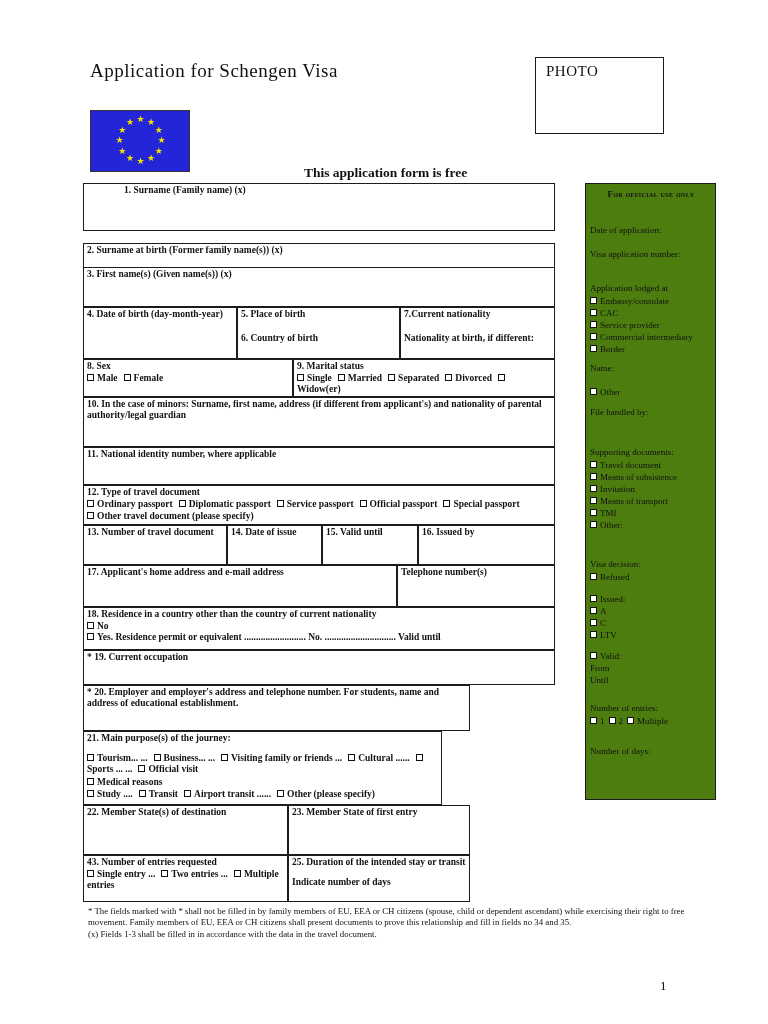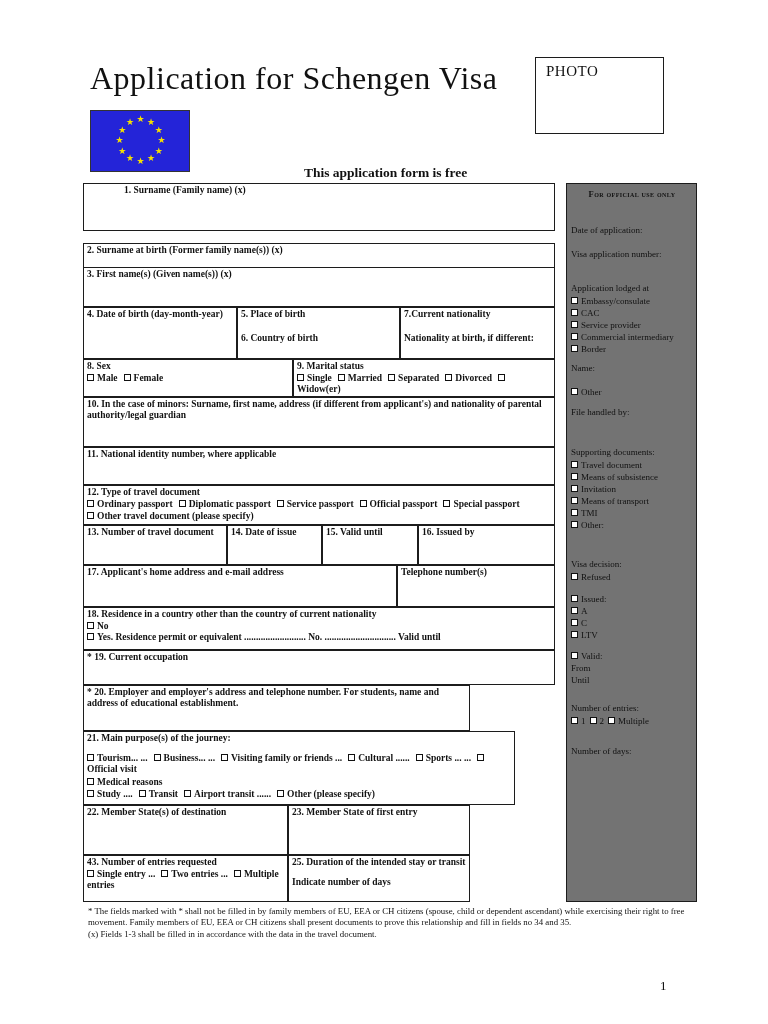--- a/index.html
+++ b/index.html
@@ -1,42 +1,42 @@
 <!DOCTYPE html>
 <html><head>
 <meta charset="utf-8">
 <style>
   html,body{margin:0;padding:0;background:#e8e8e8;}
   .page{
     position:relative;width:768px;height:1024px;background:#ffffff;
     font-family:"Liberation Serif","DejaVu Serif",serif;color:#111;
     margin:0 auto;overflow:hidden;
   }
-  .title{position:absolute;left:90px;top:60px;font-size:32px;letter-spacing:.5px;}
+  .title{position:absolute;left:90px;top:60px;font-size:19px;letter-spacing:.5px;}
   .photo-box{position:absolute;left:535px;top:57px;width:129px;height:77px;border:1px solid #1c1c1c;box-sizing:border-box;}
   .photo-box .photo-label{font-size:15px;padding:5px 0 0 10px;letter-spacing:.5px;}
   .eu-flag{position:absolute;left:90px;top:110px;width:100px;height:62px;border:1px solid #333;box-sizing:border-box;}
   .star{position:absolute;font-size:9px;line-height:1;}
   .free-note{position:absolute;left:83px;top:165px;width:605px;text-align:center;font-weight:bold;font-size:13.5px;}
   .cell{
     position:absolute;border:1px solid #1c1c1c;box-sizing:border-box;
     padding:1px 3px;font-size:9.5px;line-height:1.18;overflow:hidden;background:#fff;
   }
   .lbl{font-weight:bold;}
   .sub{font-weight:bold;margin-top:13px;}
   .opts{margin-top:1px;}
   .opt{font-weight:bold;margin-right:6px;white-space:normal;}
   .opt .cb{
     display:inline-block;width:5px;height:5px;border:1px solid #111;
     margin-right:3px;vertical-align:baseline;background:#fff;
   }
   .opts-block .opt{display:block;margin-right:0;}
   .sidebar{
-    position:absolute;left:566px;top:183px;width:131px;height:719px;
-    border:1px solid #1c1c1c;box-sizing:border-box;background:#737373;
+    position:absolute;left:585px;top:183px;width:131px;height:617px;
+    border:1px solid #1c1c1c;box-sizing:border-box;background:#4d7c0f;
     font-size:9px;line-height:12px;padding:4px 3px 0 4px;
   }
   .sidebar .hdr{font-weight:bold;text-align:center;font-size:8.5px;font-variant:small-caps;letter-spacing:.4px;}
   .sidebar .opt{font-weight:normal;margin-right:4px;}
   .sidebar .opts-block .opt{margin-right:0;}
   .footer{position:absolute;left:88px;top:906px;width:602px;font-size:8.8px;line-height:1.28;}
   .footer .note{margin:0;}
   .page-number{position:absolute;left:660px;top:978px;font-size:13px;}
 </style>
 </head>
@@ -138,21 +138,21 @@
         <span class="opt"><span class="cb"></span><span class="opt-label">Yes. Residence permit or equivalent .......................... No. .............................. Valid until</span></span>
       </div>
   </div>
   <div class="cell" style="left:83px;top:650px;width:472px;height:35px;">
     <div class="lbl">* 19. Current occupation</div>
   </div>
 
   <div class="cell" style="left:83px;top:685px;width:387px;height:46px;">
     <div class="lbl">* 20. Employer and employer's address and telephone number. For students, name and address of educational establishment.</div>
   </div>
-  <div class="cell" style="left:83px;top:731px;width:432px;height:74px;">
+  <div class="cell" style="left:83px;top:731px;width:359px;height:74px;">
     <div class="lbl" style="margin-bottom:9px;">21. Main purpose(s) of the journey:</div>
     <div class="opts"><span class="opt"><span class="cb"></span><span class="opt-label">Tourism... ...</span></span><span class="opt"><span class="cb"></span><span class="opt-label">Business... ...</span></span><span class="opt"><span class="cb"></span><span class="opt-label">Visiting family or friends ...</span></span><span class="opt"><span class="cb"></span><span class="opt-label">Cultural ......</span></span><span class="opt"><span class="cb"></span><span class="opt-label">Sports ... ...</span></span><span class="opt"><span class="cb"></span><span class="opt-label">Official visit</span></span></div>
     <div class="opts"><span class="opt"><span class="cb"></span><span class="opt-label">Medical reasons</span></span></div>
     <div class="opts"><span class="opt"><span class="cb"></span><span class="opt-label">Study ....</span></span><span class="opt"><span class="cb"></span><span class="opt-label">Transit</span></span><span class="opt"><span class="cb"></span><span class="opt-label">Airport transit ......</span></span><span class="opt"><span class="cb"></span><span class="opt-label">Other (please specify)</span></span></div>
   </div>
 
   <div class="cell" style="left:83px;top:805px;width:205px;height:50px;">
     <div class="lbl">22. Member State(s) of destination</div>
   </div>
   <div class="cell" style="left:288px;top:805px;width:182px;height:50px;">

